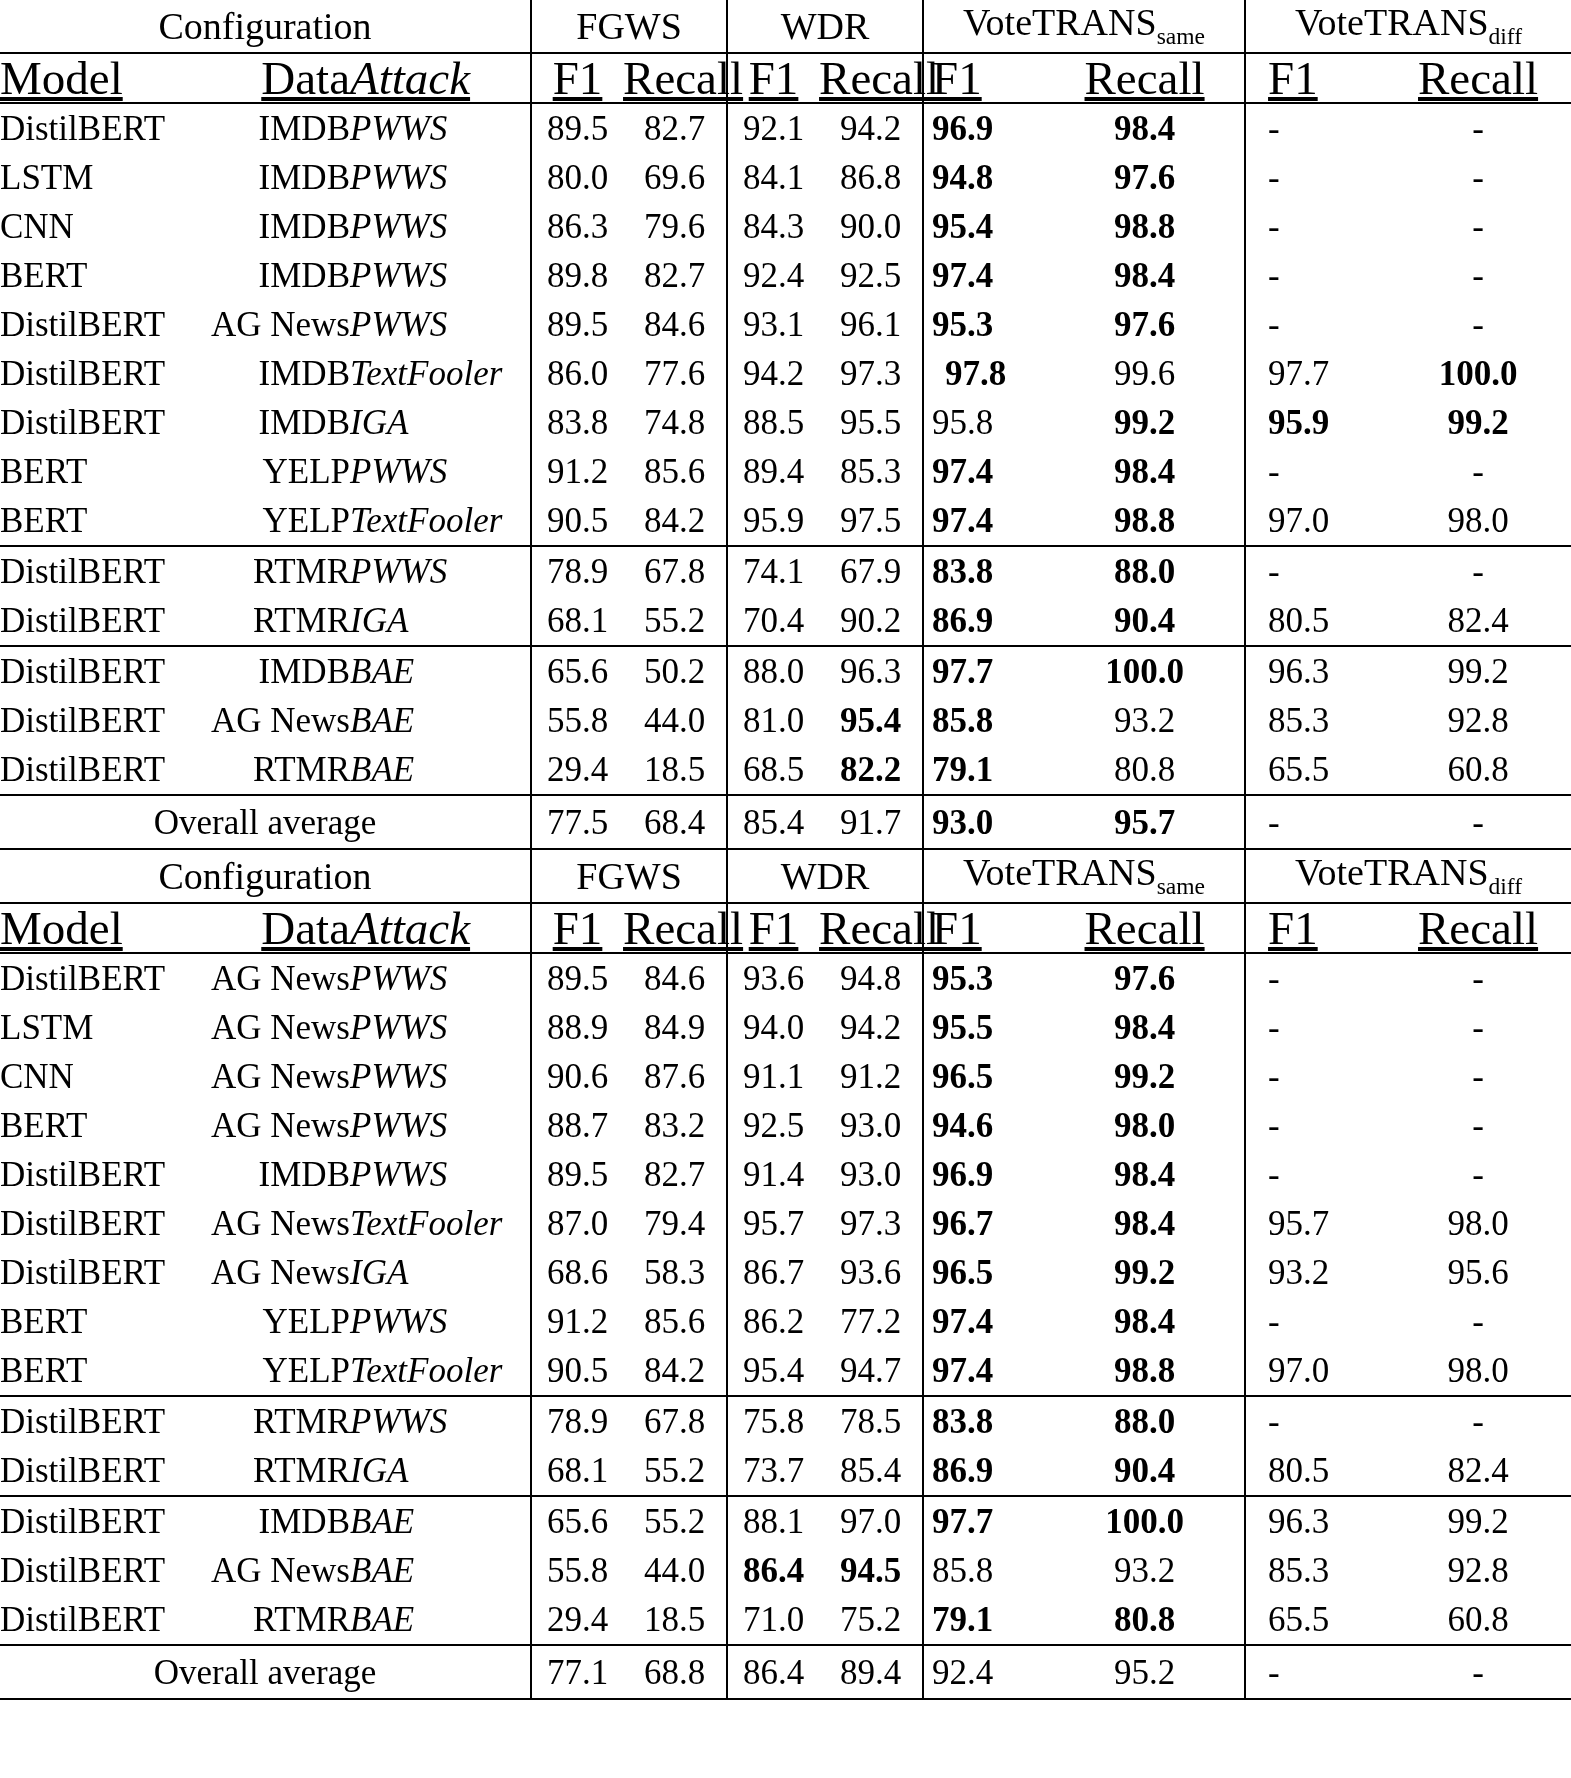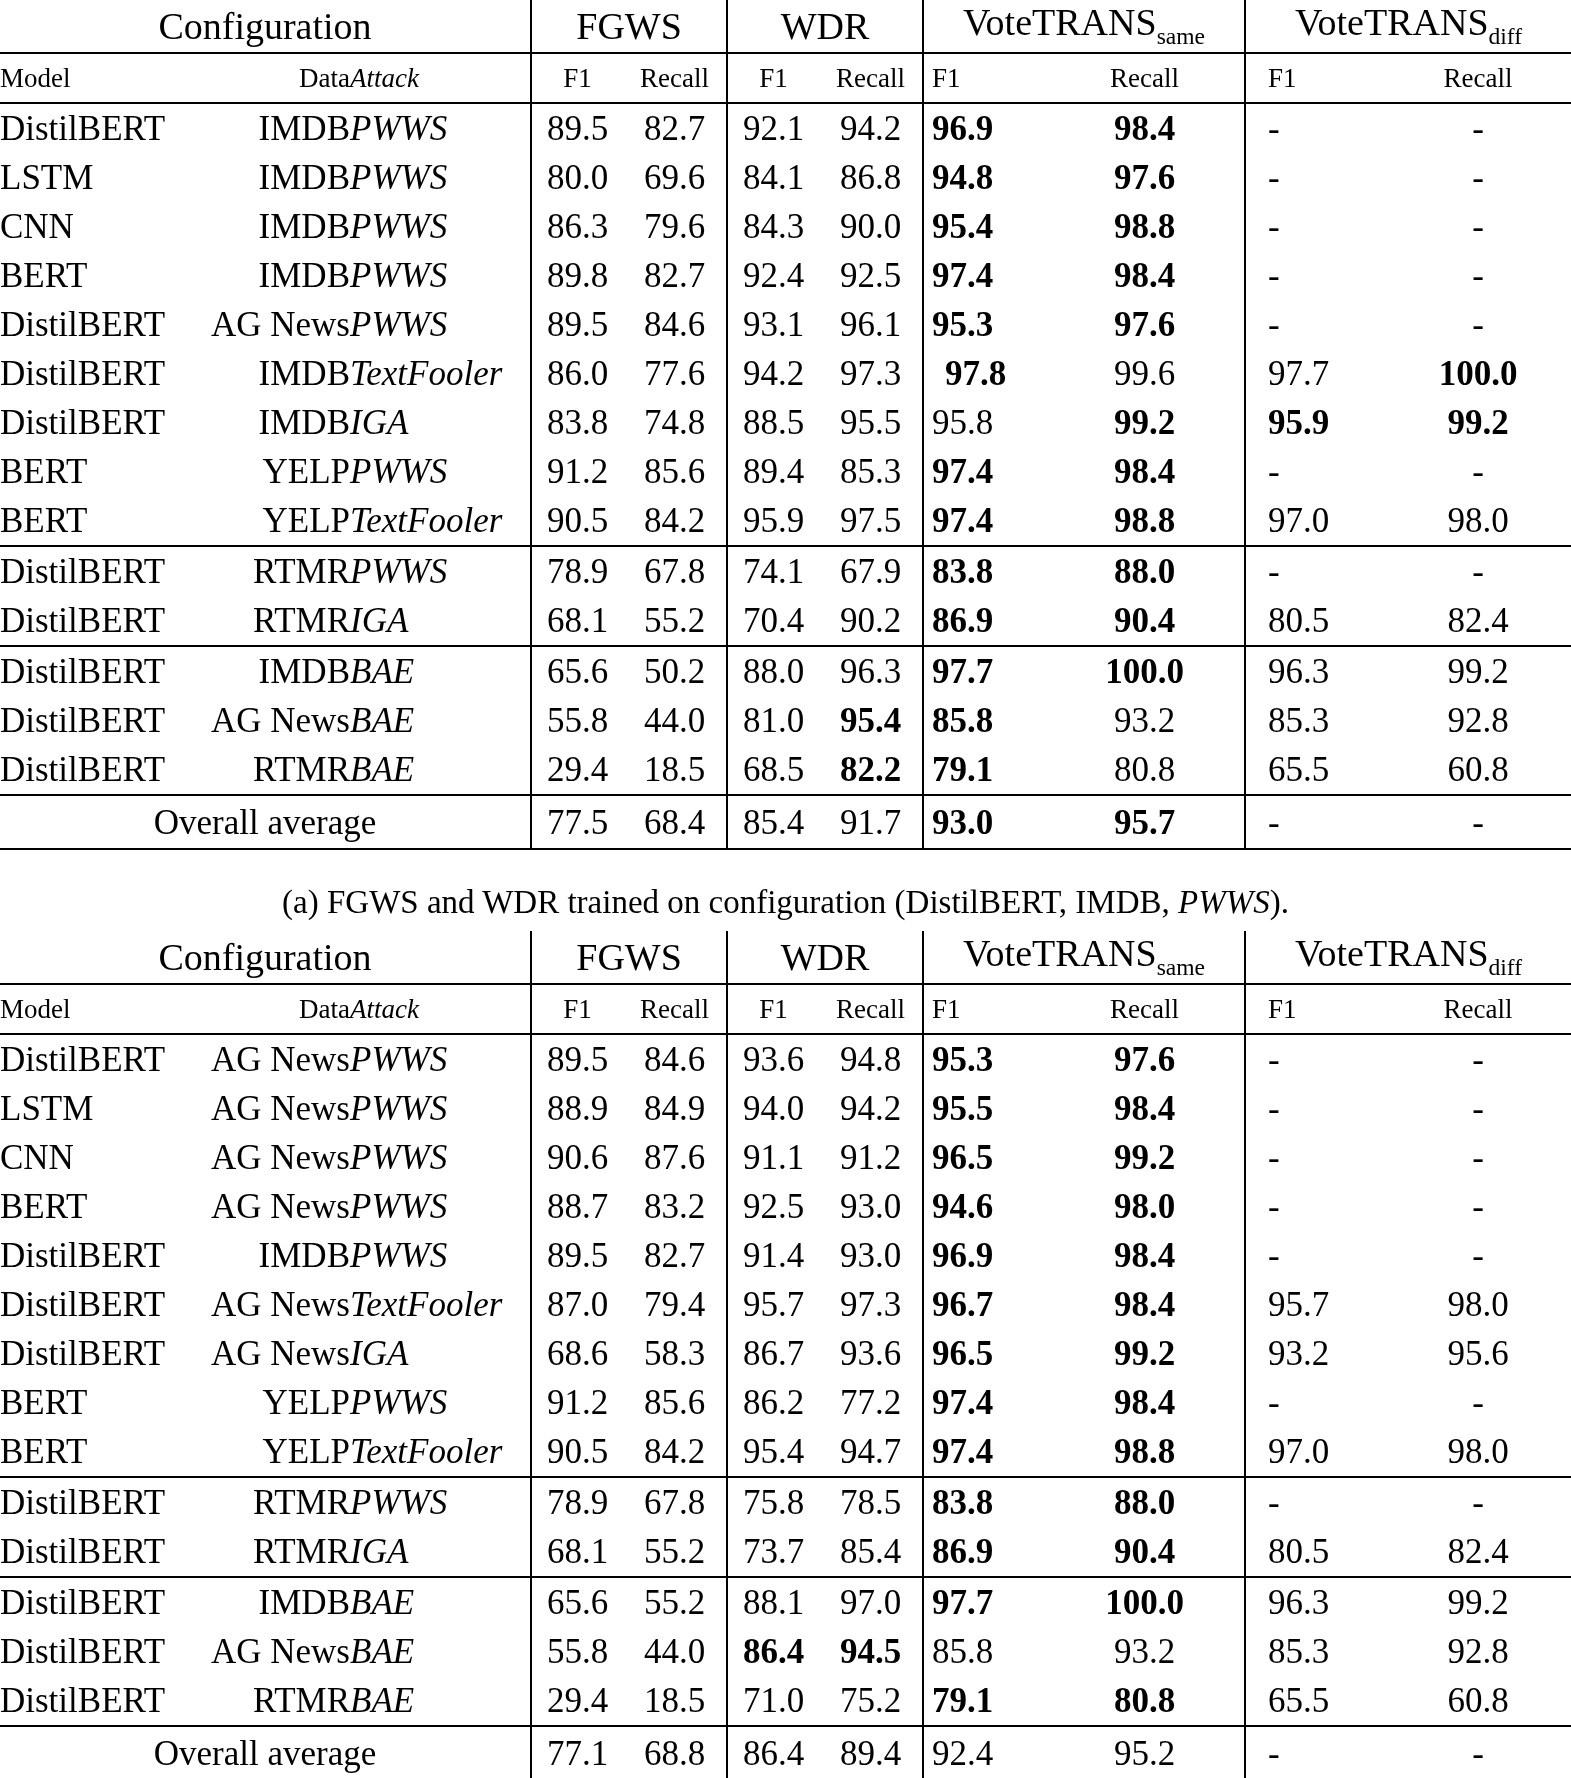--- a/index.html
+++ b/index.html
@@ -56,21 +56,22 @@
   .hd-row1 td { height: 52px; padding-bottom: 4px; border-radius: 24px; }
   .hd-row2 td { height: 48px; padding-bottom: 6px; }
 
   .hdr-group {
     text-align: center;
     font-weight: bold;
     font-size: 38px;
   }
   .hdr-sub {
     font-weight: bold;
-    font-size: 27px;
+    font-size: 47px;
+    text-decoration: underline;
   }
   .hdr-conf {
     text-align: center;
     font-weight: bold;
     font-size: 38px;
   }
 
   td.cell-num {
     text-align: center;
   }
@@ -332,21 +333,20 @@
               <td class="cell-num">68.4</td>
               <td class="cell-num vrule-l">85.4</td>
               <td class="cell-num">91.7</td>
               <td class="cell-num vrule-l bold" style="text-align: left; padding-left: 8px;">93.0</td>
               <td class="cell-num bold">95.7</td>
               <td class="cell-num vrule-l" style="text-align: left; padding-left: 22px;">-</td>
               <td class="cell-num">-</td>
             </tr>
           </tbody>
         </table>
-        <div class="caption"><span>(a) FGWS and WDR trained on configuration (DistilBERT, IMDB, </span><span class="ital">PWWS</span><span>).</span></div>
       </div>
       <div class="tbl-wrap">
         <table class="tbl">
           <colgroup>
             <col class="c-model">
             <col class="c-data">
             <col class="c-attack">
             <col class="c-f1a">
             <col class="c-rca">
             <col class="c-f1b">

